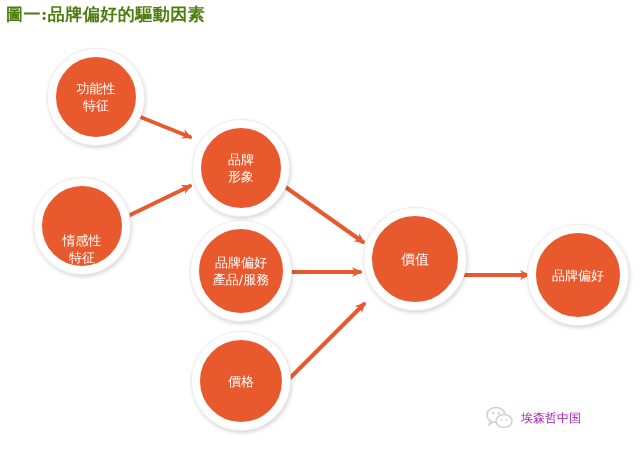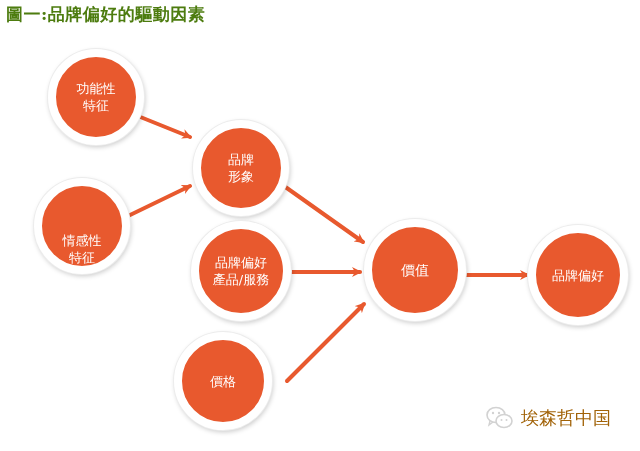--- a/index.html
+++ b/index.html
@@ -50,22 +50,22 @@
       line-height: 17px;
       white-space: pre-line;
     }
     .node-label.big { font-size: 14px; }
     .watermark {
       position: absolute;
       left: 485px;
       top: 405px;
       display: flex;
       align-items: center;
-      color: #a16207;
-      font-size: 18px;
+      color: #a21caf;
+      font-size: 12px;
       white-space: nowrap;
     }
     .watermark .wm-icon {
       width: 30px;
       height: 26px;
       margin-right: 6px;
     }
   </style>
 </head>
 <body>
@@ -101,25 +101,25 @@
 <div class="node" style="left:193px;top:120px;width:80px;height:80px;">
   <span class="node-label">品牌
 形象</span>
 </div>
 
 <div class="node" style="left:191px;top:221px;width:84px;height:84px;">
   <span class="node-label">品牌偏好
 產品/服務</span>
 </div>
 
-<div class="node" style="left:174px;top:332px;width:82px;height:82px;">
+<div class="node" style="left:192px;top:332px;width:82px;height:82px;">
   <span class="node-label">價格</span>
 </div>
 
-<div class="node" style="left:364px;top:219px;width:86px;height:86px;">
+<div class="node" style="left:364px;top:208px;width:86px;height:86px;">
   <span class="node-label big">價值</span>
 </div>
 
 <div class="node" style="left:528px;top:225px;width:84px;height:84px;">
   <span class="node-label">品牌偏好</span>
 </div>
 
 <div class="watermark">
   <svg class="wm-icon" viewBox="0 0 30 26">
     <ellipse cx="11" cy="10" rx="9" ry="7.5" fill="none" stroke="#d2d2d2" stroke-width="1.6"></ellipse>

